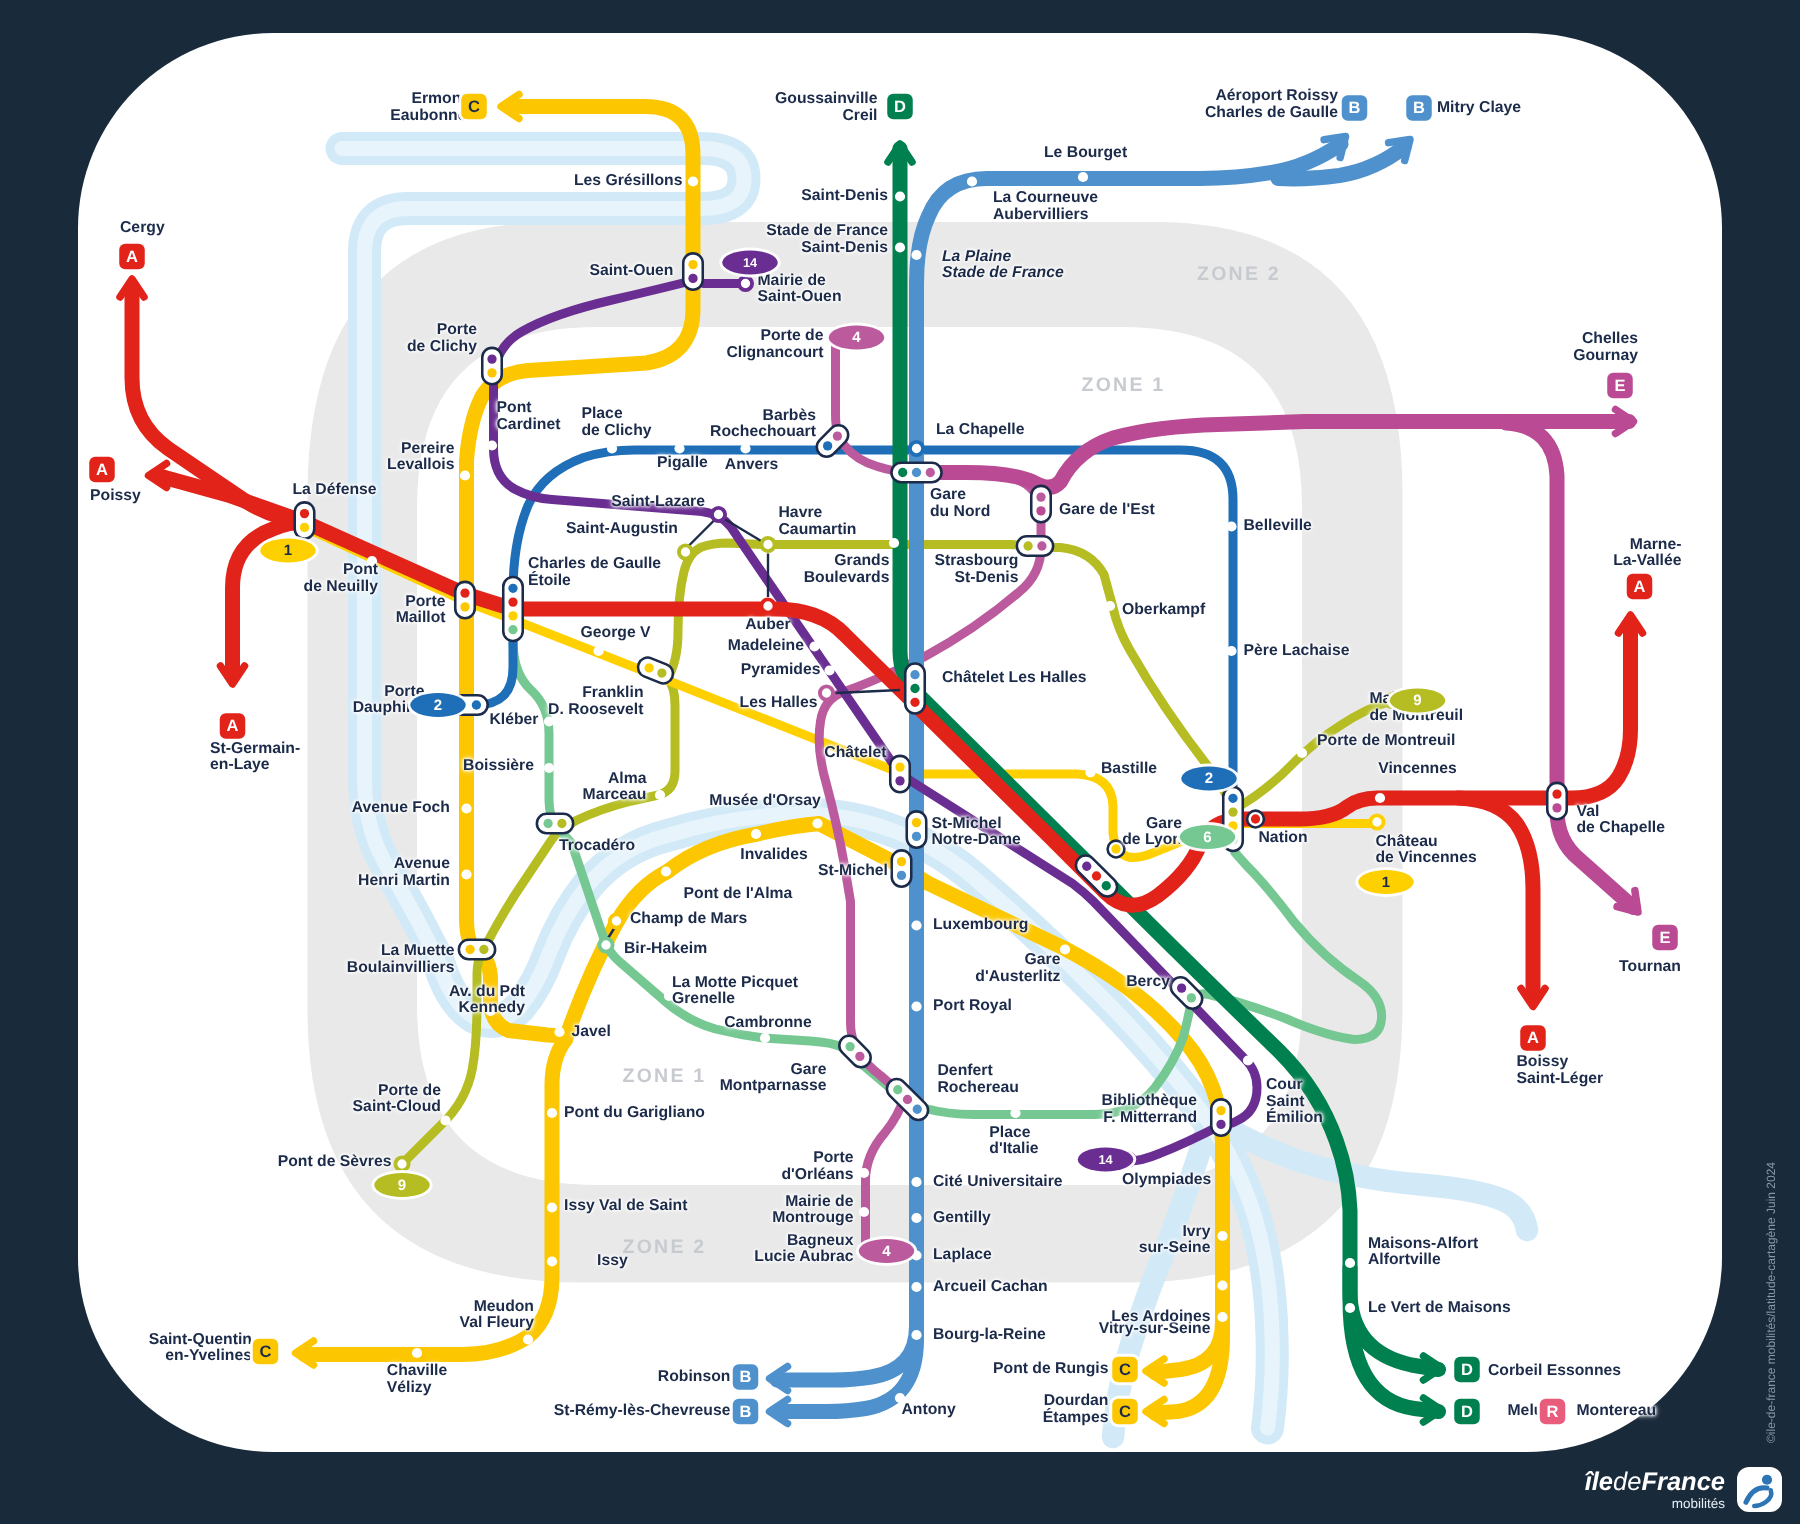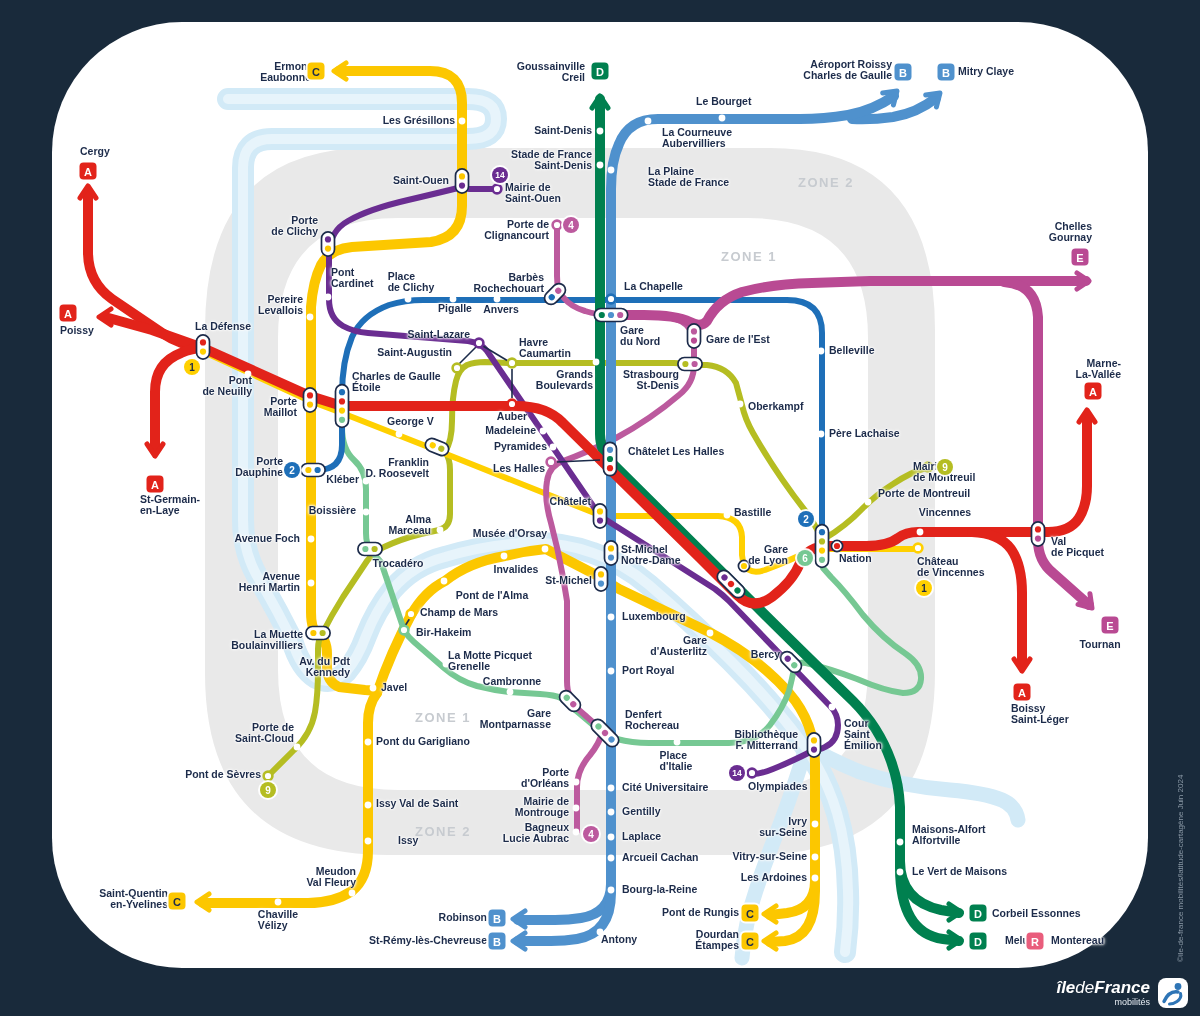--- a/index.html
+++ b/index.html
@@ -10,21 +10,21 @@
   .lbl{position:absolute;font-size:10.5px;font-weight:bold;line-height:1.06;color:#1c2b4a;
        white-space:pre-line;text-shadow:0 0 2px #fff,0 0 2px #fff,0 0 3px #fff,0 0 4px #fff;}
   .al{transform:translate(0,-50%);text-align:left;}
   .ar{transform:translate(-100%,-50%);text-align:right;}
   .ac{transform:translate(-50%,-50%);text-align:left;}
   .zone{position:absolute;transform:translate(-50%,-50%);font-size:13px;font-weight:bold;
         color:#c7cbd0;letter-spacing:1.5px;}
   .badge{position:absolute;transform:translate(-50%,-50%);display:flex;align-items:center;
          justify-content:center;font-weight:bold;box-shadow:0 0 0 2px rgba(255,255,255,.95);}
   .badge.sq{width:17px;height:17px;border-radius:4px;font-size:11px;}
-  .badge.ci{width:16px;height:16px;border-radius:50%;font-size:10px;text-align:center;}
+  .badge.ci{width:37px;height:16px;border-radius:50%;font-size:10px;text-align:center;}
   .badge.ci.small-text{font-size:8.5px;}
   #logo{position:absolute;right:12px;bottom:8px;display:flex;align-items:center;gap:8px;}
   #logo .txt{text-align:right;color:#fff;line-height:1;}
   #logo .l1{font-size:17px;font-weight:bold;font-style:italic;}
   #logo .l1 .de{font-weight:400;}
   #logo .l2{font-size:9px;font-weight:400;margin-top:2px;color:#e8eef4;}
   #copyright{position:absolute;left:1176px;top:962px;transform:rotate(-90deg);
              transform-origin:0 0;font-size:8px;color:#8b99a6;white-space:nowrap;}
 </style>
 </head>
@@ -380,21 +380,21 @@
 Eaubonne</div>
       <div class="lbl ar" style="left: 455px; top: 121px;">Les Grésillons</div>
       <div class="lbl ar" style="left: 449px; top: 181px;">Saint-Ouen</div>
       <div class="lbl al" style="left: 505px; top: 193px;">Mairie de
 Saint-Ouen</div>
       <div class="lbl ar" style="left: 585px; top: 72px;">Goussainville
 Creil</div>
       <div class="lbl ar" style="left: 592px; top: 131px;">Saint-Denis</div>
       <div class="lbl ar" style="left: 592px; top: 160px;">Stade de France
 Saint-Denis</div>
-      <div class="lbl al" style="left: 648px; top: 177px;">La Plaine
+      <div class="lbl al" style="left: 628px; top: 177px; font-style: italic;">La Plaine
 Stade de France</div>
       <div class="lbl al" style="left: 696px; top: 102px;">Le Bourget</div>
       <div class="lbl al" style="left: 662px; top: 138px;">La Courneuve
 Aubervilliers</div>
       <div class="lbl ar" style="left: 892px; top: 70px;">Aéroport Roissy
 Charles de Gaulle</div>
       <div class="lbl al" style="left: 958px; top: 72px;">Mitry Claye</div>
       <div class="lbl ar" style="left: 1092px; top: 232px;">Chelles
 Gournay</div>
       <div class="lbl ar" style="left: 549px; top: 230px;">Porte de
@@ -491,29 +491,29 @@
       <div class="lbl ar" style="left: 798px; top: 740px;">Bibliothèque
 F. Mitterrand</div>
       <div class="lbl al" style="left: 748px; top: 787px;">Olympiades</div>
       <div class="lbl ac" style="left: 945px; top: 513px;">Vincennes</div>
       <div class="lbl al" style="left: 917px; top: 567px;">Château
 de Vincennes</div>
       <div class="lbl al" style="left: 878px; top: 494px;">Porte de Montreuil</div>
       <div class="lbl al" style="left: 913px; top: 472px;">Mairie
 de Montreuil</div>
       <div class="lbl al" style="left: 1051px; top: 547px;">Val
-de Picquet</div>
+de Chapelle</div>
       <div class="lbl ar" style="left: 1121px; top: 369px;">Marne-
 La-Vallée</div>
       <div class="lbl ac" style="left: 1100px; top: 645px;">Tournan</div>
       <div class="lbl al" style="left: 1011px; top: 714px;">Boissy
 Saint-Léger</div>
       <div class="lbl ar" style="left: 807px; top: 827px;">Ivry
 sur-Seine</div>
-      <div class="lbl ar" style="left: 807px; top: 857px;">Vitry-sur-Seine</div>
+      <div class="lbl ar" style="left: 807px; top: 886px;">Vitry-sur-Seine</div>
       <div class="lbl ar" style="left: 807px; top: 878px;">Les Ardoines</div>
       <div class="lbl ar" style="left: 739px; top: 913px;">Pont de Rungis</div>
       <div class="lbl ar" style="left: 739px; top: 940px;">Dourdan
 Étampes</div>
       <div class="lbl al" style="left: 912px; top: 835px;">Maisons-Alfort
 Alfortville</div>
       <div class="lbl al" style="left: 912px; top: 872px;">Le Vert de Maisons</div>
       <div class="lbl al" style="left: 992px; top: 914px;">Corbeil Essonnes</div>
       <div class="lbl al" style="left: 1005px; top: 941px;">Melun</div>
       <div class="lbl al" style="left: 1051px; top: 941px;">Montereau</div>

